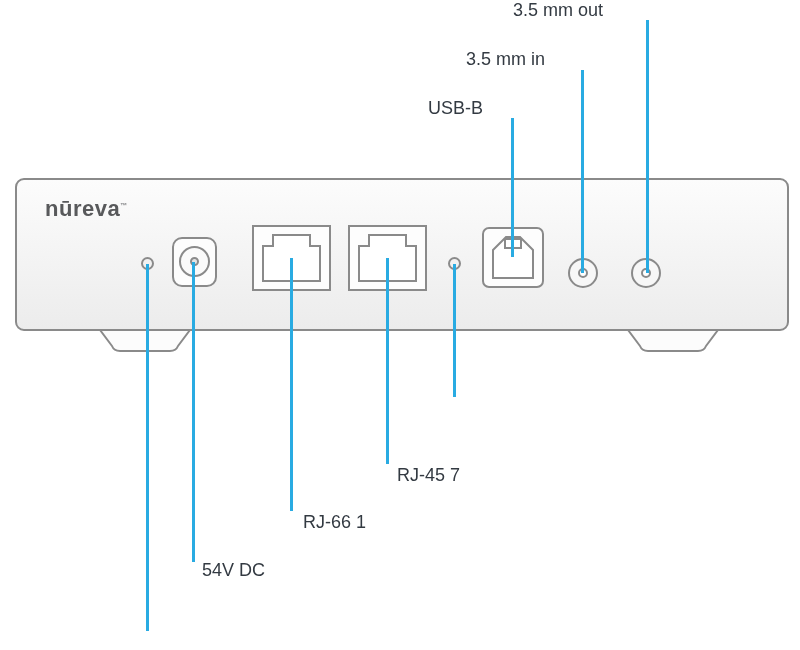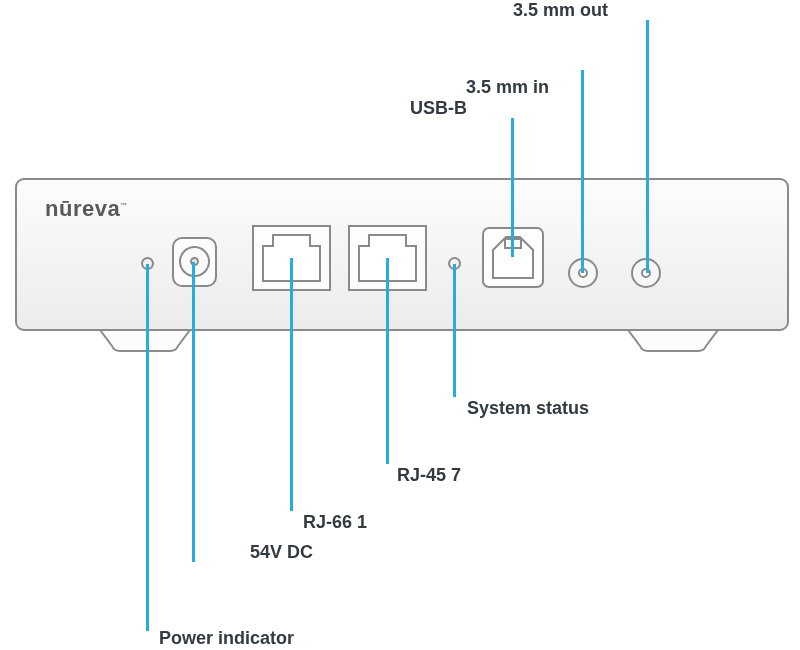--- a/index.html
+++ b/index.html
@@ -118,21 +118,21 @@
   .line {
     position: absolute;
     width: 3px;
     background: #29abe2;
     z-index: 6;
   }
 
   
   .callout-label {
     position: absolute;
-    font-weight: 700;
+    font-weight: 400;
     font-size: 18px;
     color: #333a42;
     white-space: nowrap;
     z-index: 7;
   }
 </style>
 </head>
 <body>
 
 <div class="stage">
@@ -186,21 +186,19 @@
   <div class="line" style="left:646px; top:20px;  height:253px;"></div>
   <div class="line" style="left:581px; top:70px;  height:203px;"></div>
   <div class="line" style="left:511px; top:118px; height:139px;"></div>
   <div class="line" style="left:453px; top:264px; height:133px;"></div>
   <div class="line" style="left:386px; top:258px; height:206px;"></div>
   <div class="line" style="left:290px; top:258px; height:253px;"></div>
   <div class="line" style="left:192px; top:262px; height:300px;"></div>
   <div class="line" style="left:146px; top:264px; height:367px;"></div>
 
   <div class="callout-label" style="left:513px; top:0px;">3.5 mm out</div>
-  <div class="callout-label" style="left:466px; top:49px;margin-top:28px;">3.5 mm in</div>
-  <div class="callout-label" style="left:410px; top:98px;">USB-B</div>
-  <div class="callout-label" style="left:467px; top:398px;">System status</div>
+  <div class="callout-label" style="left:466px; top:49px;">3.5 mm in</div>
+  <div class="callout-label" style="left:428px; top:98px;">USB-B</div>
   <div class="callout-label" style="left:397px; top:465px;">RJ-45 7</div>
   <div class="callout-label" style="left:303px; top:512px;">RJ-66 1</div>
-  <div class="callout-label" style="left:202px; top:542px;margin-left:48px;">54V DC</div>
-  <div class="callout-label" style="left:159px; top:628px;">Power indicator</div>
+  <div class="callout-label" style="left:202px; top:560px;">54V DC</div>
 
 </div>
 
 </body></html>

